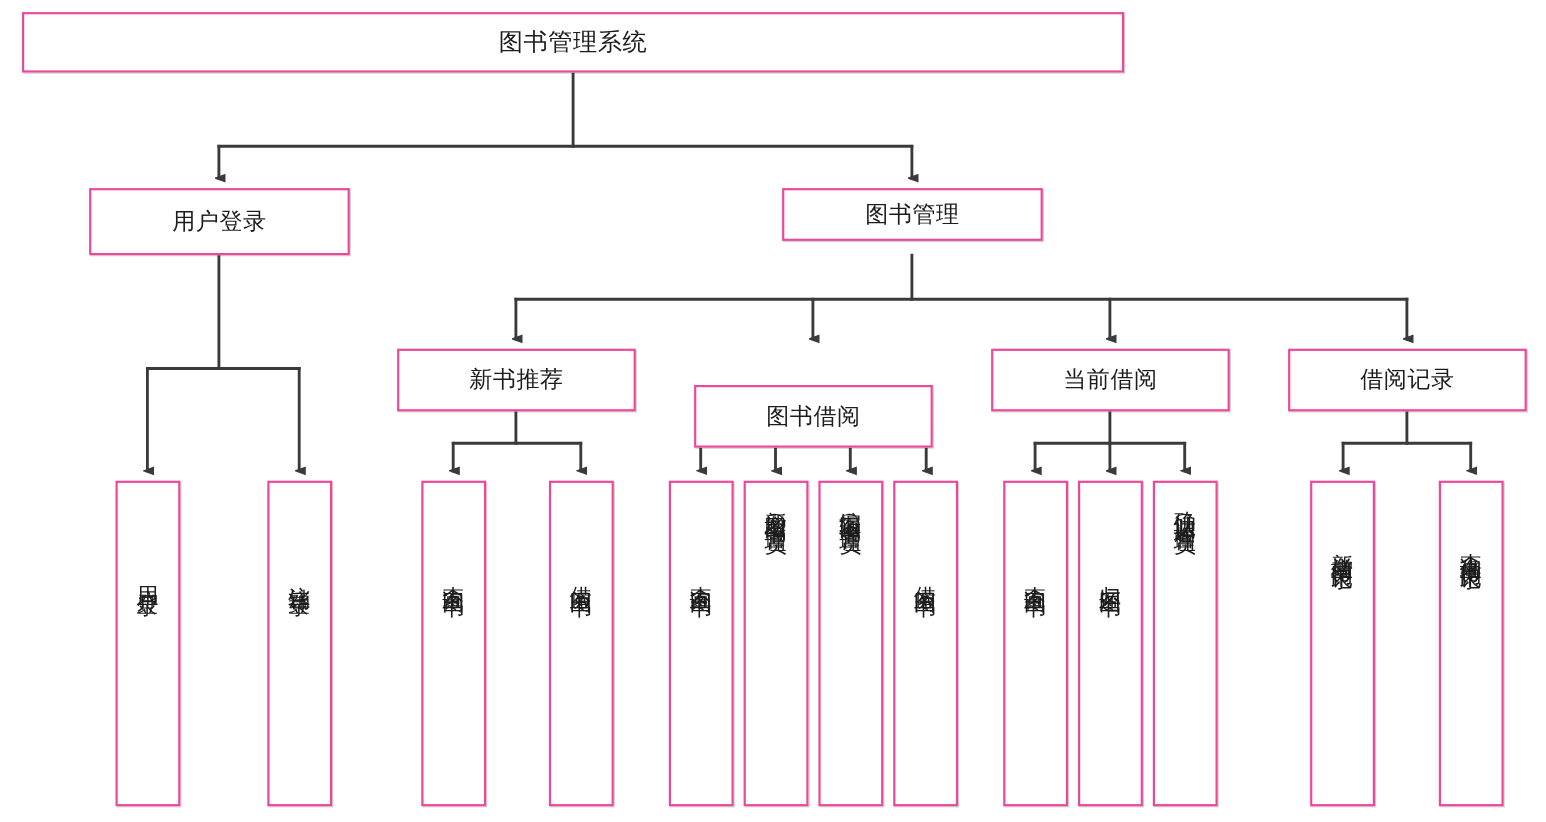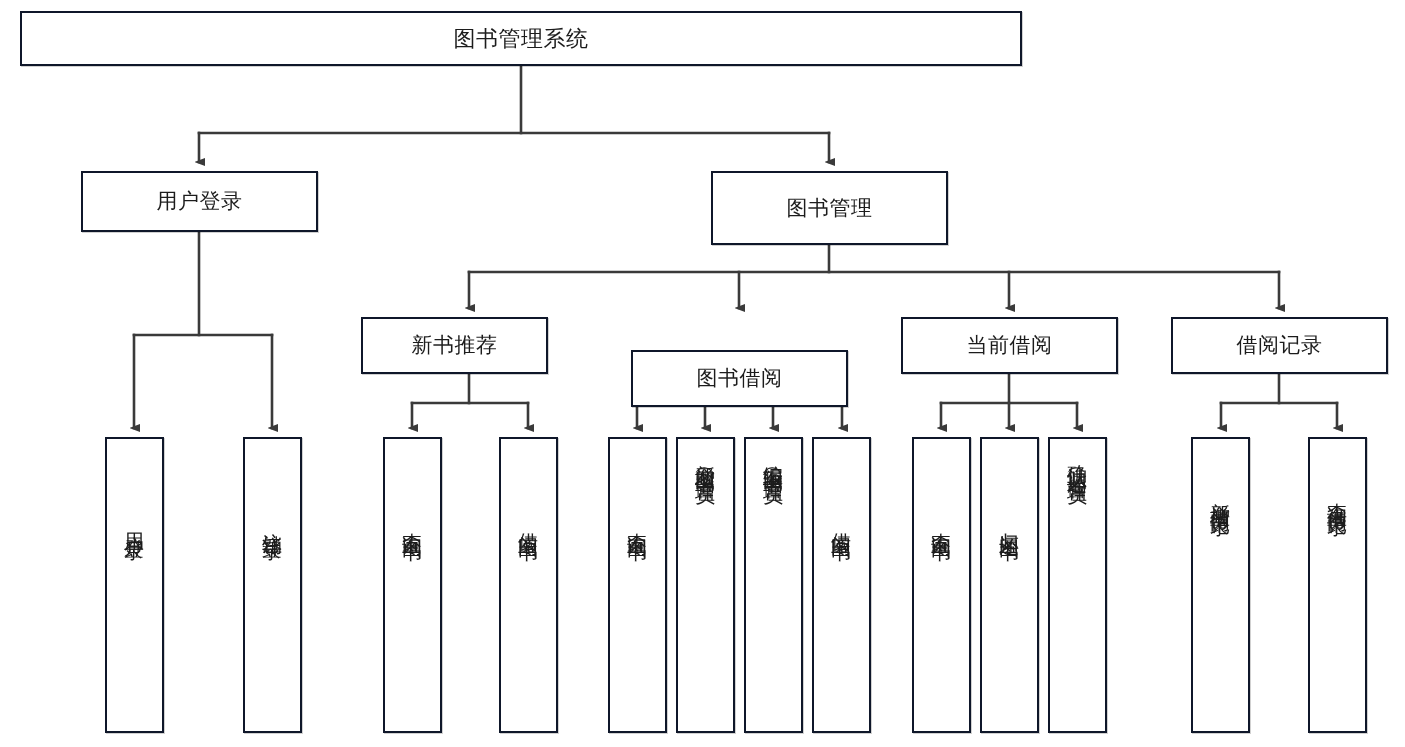--- a/index.html
+++ b/index.html
@@ -22,21 +22,21 @@
     position: absolute;
     left: 0;
     top: 0;
     width: 1405px;
     height: 747px;
   }
   .node {
     position: absolute;
     box-sizing: border-box;
     background: #ffffff;
-    border: 2px solid #0f172a;
+    border: 2px solid #ec4899;
     box-shadow: 1px 1px 0 rgba(0,0,0,0.18);
     display: flex;
     align-items: center;
     justify-content: center;
     z-index: 2;
   }
   .node-label {
     color: #1c1c1c;
     font-size: 21px;
     line-height: 1.18;
@@ -130,25 +130,25 @@
     </g>
   </svg>
 
   <div class="node horizontal root" style="left:20px; top:11px; width:1002px; height:55px;">
     <span class="node-label">图书管理系统</span>
   </div>
 
   <div class="node horizontal" style="left:81px; top:171px; width:237px; height:61px;">
     <span class="node-label">用户登录</span>
   </div>
-  <div class="node horizontal" style="left:711px; top:171px; width:237px; height:74px;">
+  <div class="node horizontal" style="left:711px; top:171px; width:237px; height:48px;">
     <span class="node-label">图书管理</span>
   </div>
 
-  <div class="node horizontal" style="left:361px; top:317px; width:187px; height:57px;">
+  <div class="node horizontal" style="left:361px; top:317px; width:217px; height:57px;">
     <span class="node-label">新书推荐</span>
   </div>
   <div class="node horizontal" style="left:631px; top:317px; width:217px; height:57px;margin-top:33px;">
     <span class="node-label">图书借阅</span>
   </div>
   <div class="node horizontal" style="left:1171px; top:317px; width:217px; height:57px;">
     <span class="node-label">借阅记录</span>
   </div>
   <div class="node horizontal" style="left:901px; top:317px; width:217px; height:57px;">
     <span class="node-label">当前借阅</span>

